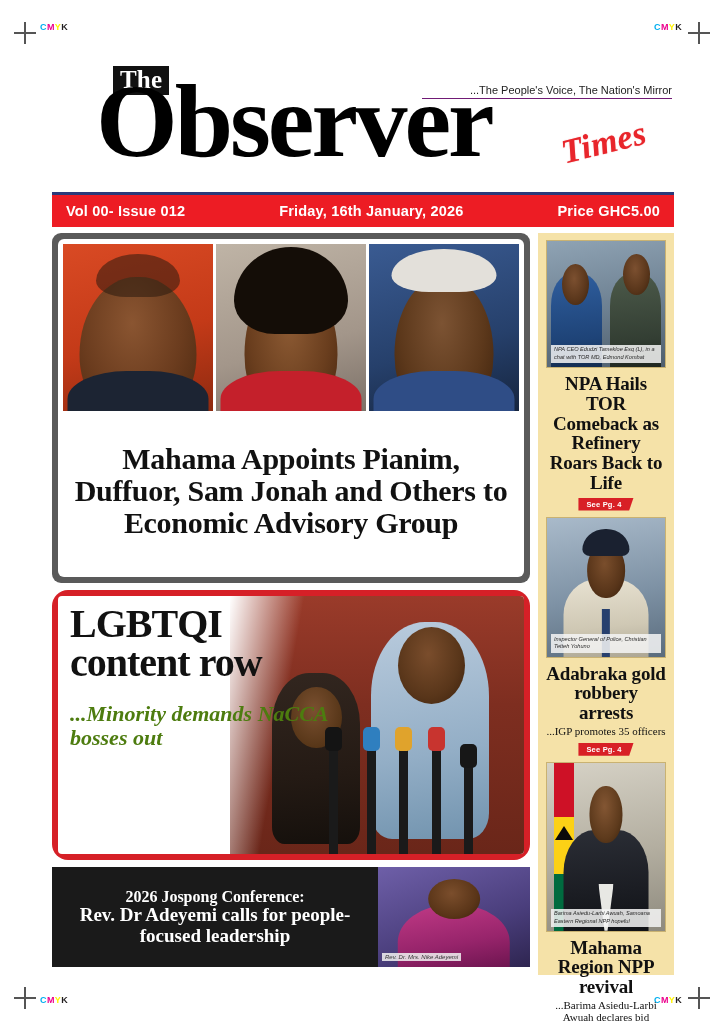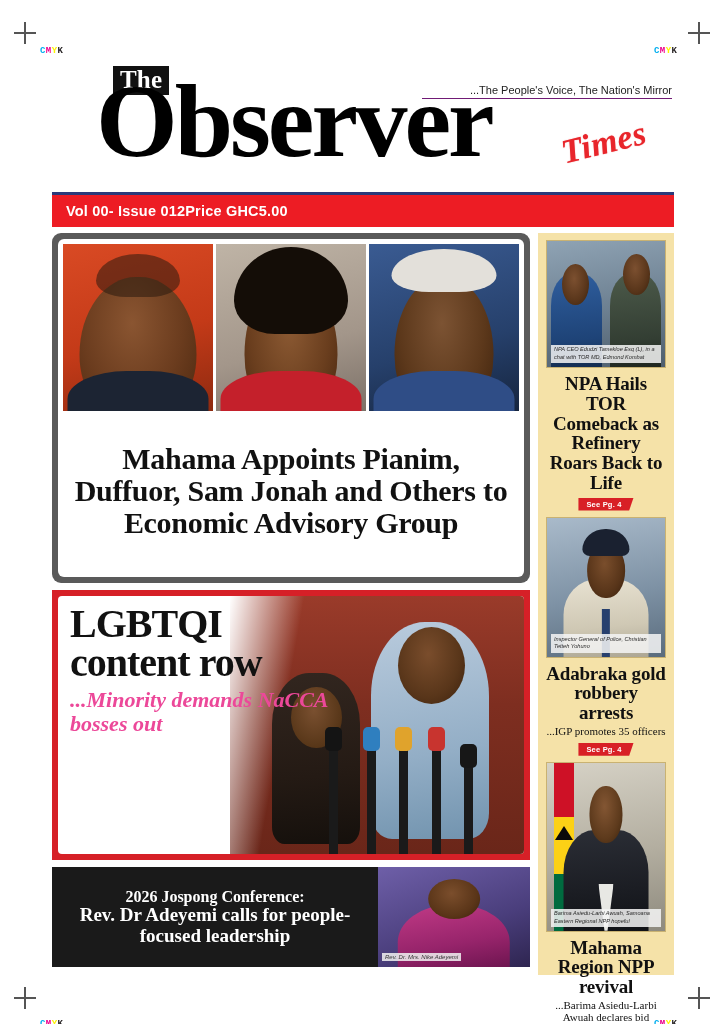--- a/index.html
+++ b/index.html
@@ -18,24 +18,23 @@
 
   
   .regmark { position: absolute; width: 22px; height: 22px; }
   .regmark::before, .regmark::after {
     content: ""; position: absolute; background: #555;
   }
   .regmark::before { left: 0; top: 10px; width: 22px; height: 1.5px; }
   .regmark::after  { top: 0; left: 10px; width: 1.5px; height: 22px; }
   .cmyk {
     position: absolute;
-    font-family: Liberation Mono, monospace;
+    font-family: Liberation Sans, sans-serif;
     font-size: 9px; font-weight: bold; letter-spacing: .4px;
     white-space: nowrap;
-    margin-top: 24px;
   }
   .cmyk .c { color: #00AEEF; }
   .cmyk .m { color: #EC008C; }
   .cmyk .y { color: #FFF200; }
   .cmyk .k { color: #231F20; }
 
   .rm-tl { left: 14px;  top: 22px; }
   .tx-tl { left: 40px;  top: 22px; }
   .rm-tr { left: 688px; top: 22px; }
   .tx-tr { left: 654px; top: 22px; }
@@ -183,21 +182,21 @@
     font-weight: bold;
     font-size: 30px;
     line-height: 1.06;
     color: #111;
     letter-spacing: -.3px;
   }
 
   
   .lgbt {
     background: #D62027;
-    border-radius: 0;
+    border-radius: 16px;
     padding: 6px;
     height: 270px;
   }
   .lgbt-inner {
     position: relative;
     background: #ffffff;
     border-radius: 4px;
     height: 100%;
     overflow: hidden;
   }
@@ -255,25 +254,25 @@
   .lgbt-text {
     position: absolute; left: 12px; top: 8px;
     width: 56%;
   }
   .lgbt-title {
     font-family: "Liberation Serif", serif;
     font-weight: bold; font-size: 40px; line-height: .98;
     color: #111; letter-spacing: -1px;
   }
   .lgbt-sub {
-    margin-top: 6px;
+    margin-top: 20px;
     font-family: "Liberation Serif", serif;
     font-weight: bold; font-style: italic;
     font-size: 22px; line-height: 1.06;
-    color: #ec4899;
+    color: #4d7c0f;
   }
 
   
   .blackbox {
     background: #1A1A1A;
     height: 100px;
     display: flex; align-items: stretch;
     overflow: hidden;
   }
   .bb-text {
@@ -460,20 +459,21 @@
     <div class="the-box">The</div>
     <div class="observer-word">Observer</div>
     <div class="times-word">Times</div>
     <div class="slogan">...The People's Voice, The Nation's Mirror</div>
   </div>
 
   <div id="banner-wrap">
     <div class="banner-rule"></div>
     <div id="banner">
       <div class="b-item b-vol">Vol 00- Issue 012</div>
+      <div class="b-item b-date">Friday, 16th January, 2026</div>
       <div class="b-item b-price">Price GHC5.00</div>
     </div>
   </div>
 
   <div id="content">
 
     <div id="leftcol">
 
       <div class="lead">
         <div class="lead-inner">

